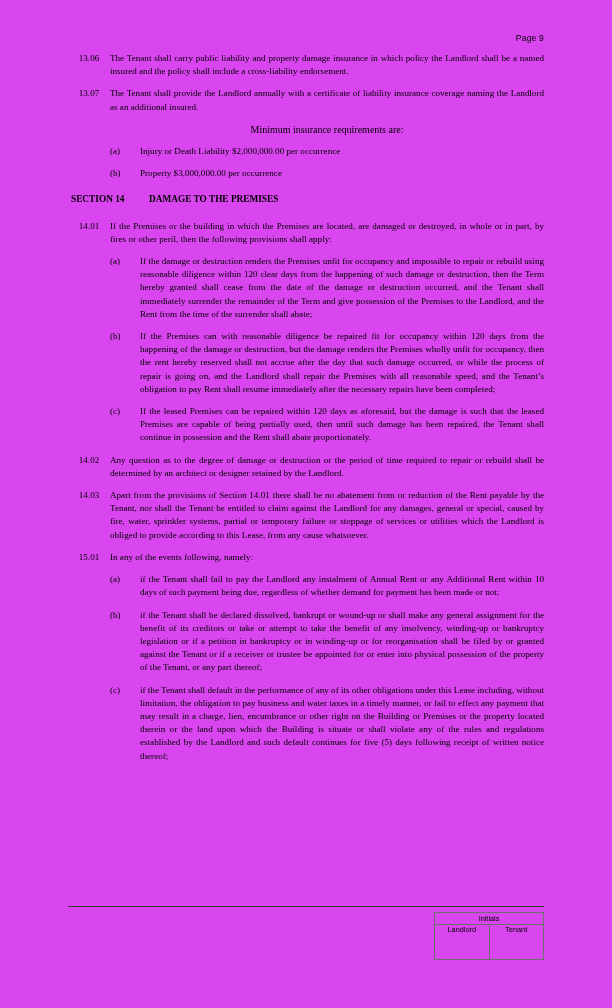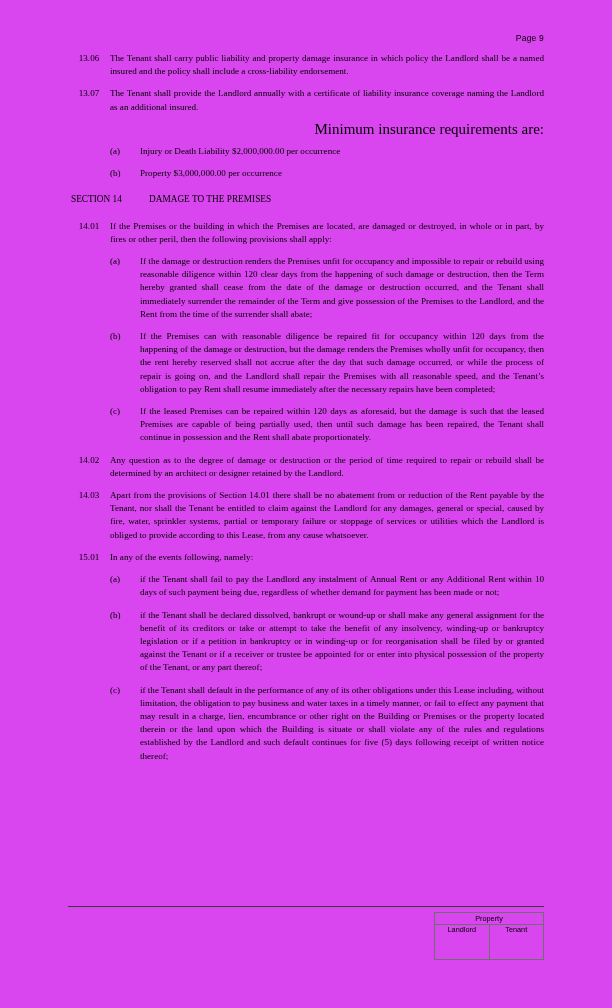--- a/index.html
+++ b/index.html
@@ -54,23 +54,23 @@
     width: 36px;
     text-align: center;
     font-size: 9.1px;
     line-height: 13.2px;
   }
 
   
   .plain {
     padding-left: 39px;
     margin-bottom: 9px;
-    font-size: 15px;
+    font-size: 10px;
     line-height: 13.2px;
-    text-align: right;
+    text-align: center;
   }
 
   
   .subclause {
     position: relative;
     margin-left: 39px;
     padding-left: 30px;
     margin-bottom: 9px;
     font-size: 9.1px;
     line-height: 13.2px;
@@ -86,21 +86,21 @@
   }
   .subclause.short {
     text-align: left;
   }
 
   
   .section-heading {
     position: relative;
     margin-top: 13px;
     margin-bottom: 13px;
-    font-weight: normal;
+    font-weight: bold;
     font-size: 9.3px;
     line-height: 13.2px;
   }
   .section-heading .sec-label {
     display: inline-block;
     width: 78px;
   }
   .section-heading .sec-title {
     display: inline-block;
   }
@@ -162,21 +162,21 @@
       <div class="subclause"><span class="letter">(a)</span><span>if the Tenant shall fail to pay the Landlord any instalment of Annual Rent or any Additional Rent within 10 days of such payment being due, regardless of whether demand for payment has been made or not;</span></div>
       <div class="subclause"><span class="letter">(b)</span><span>if the Tenant shall be declared dissolved, bankrupt or wound-up or shall make any general assignment for the benefit of its creditors or take or attempt to take the benefit of any insolvency, winding-up or bankruptcy legislation or if a petition in bankruptcy or in winding-up or for reorganisation shall be filed by or granted against the Tenant or if a receiver or trustee be appointed for or enter into physical possession of the property of the Tenant, or any part thereof;</span></div>
       <div class="subclause"><span class="letter">(c)</span><span>if the Tenant shall default in the performance of any of its other obligations under this Lease including, without limitation, the obligation to pay business and water taxes in a timely manner, or fail to effect any payment that may result in a charge, lien, encumbrance or other right on the Building or Premises or the property located therein or the land upon which the Building is situate or shall violate any of the rules and regulations established by the Landlord and such default continues for five (5) days following receipt of written notice thereof;</span></div>
     </div>
 
   <div class="footer-rule"></div>
 
   <table class="initials-table">
     <tbody>
         <tr>
-      <td class="hdr-cell" colspan="2">Property</td>
+      <td class="hdr-cell" colspan="2">Initials</td>
     </tr>
     <tr>
       <td class="label-cell">Landlord</td>
       <td class="label-cell">Tenant</td>
     </tr>
   </tbody>
     </table>
 
 </div>
 

